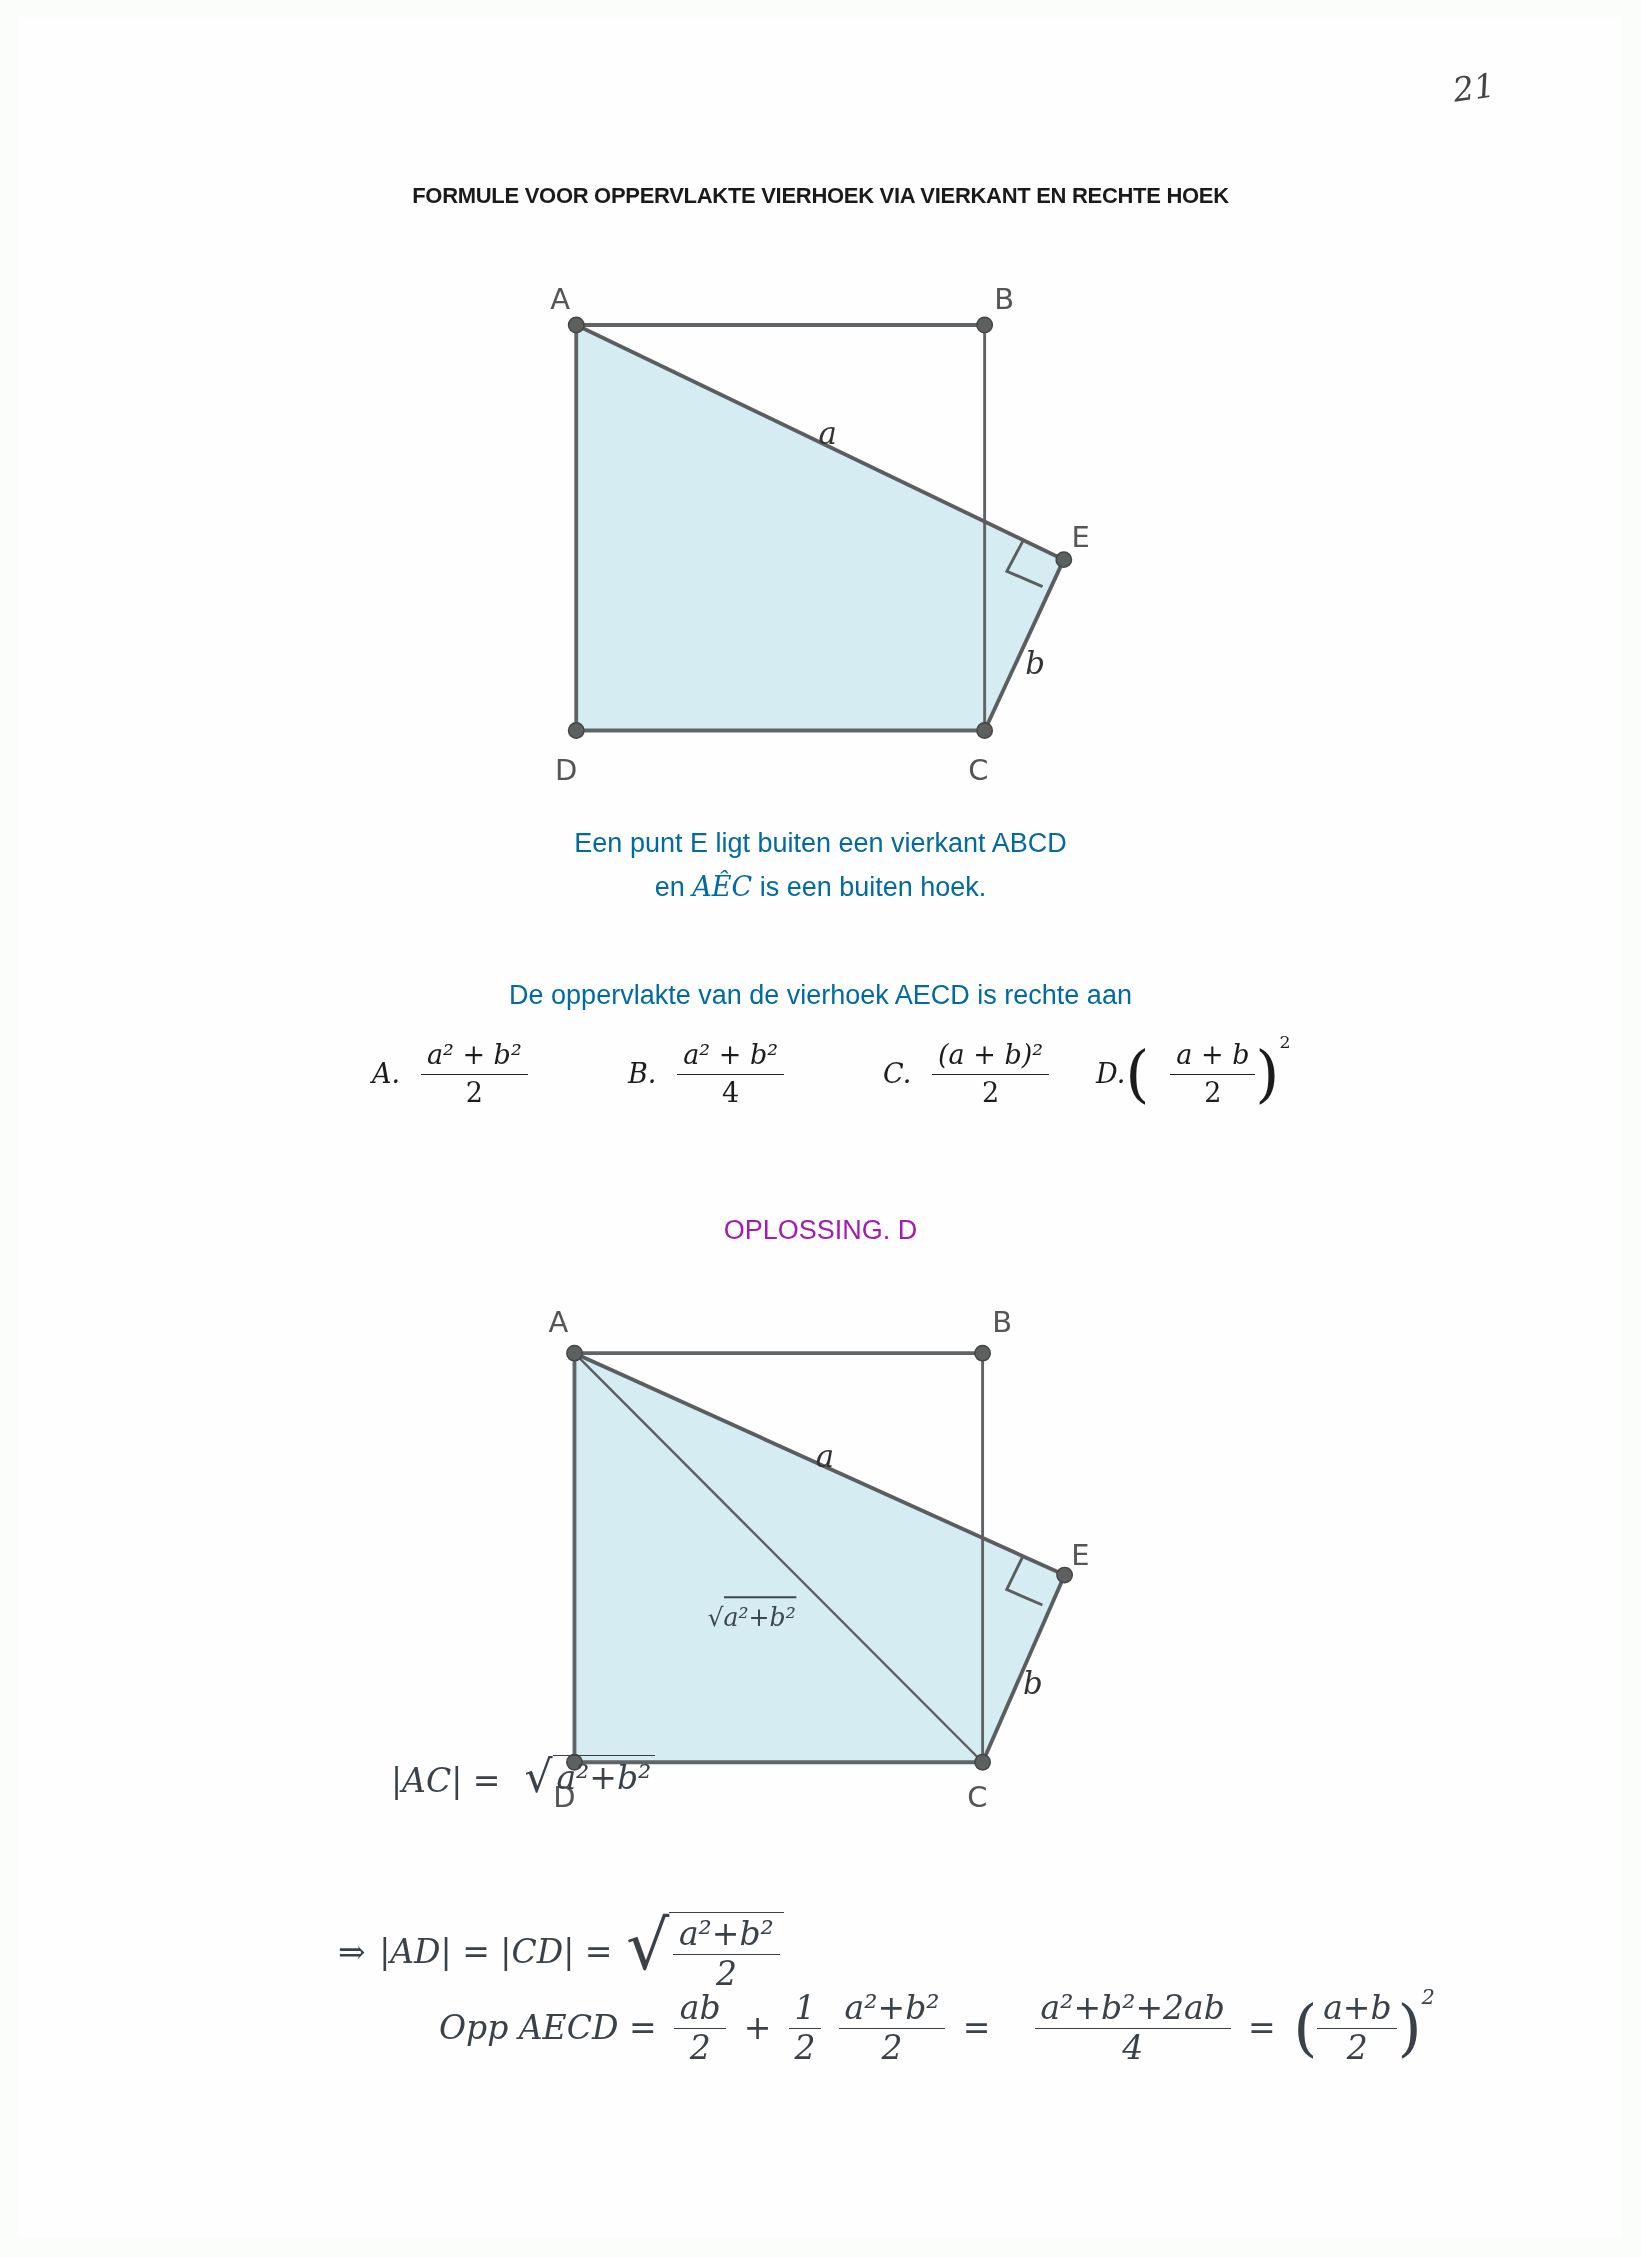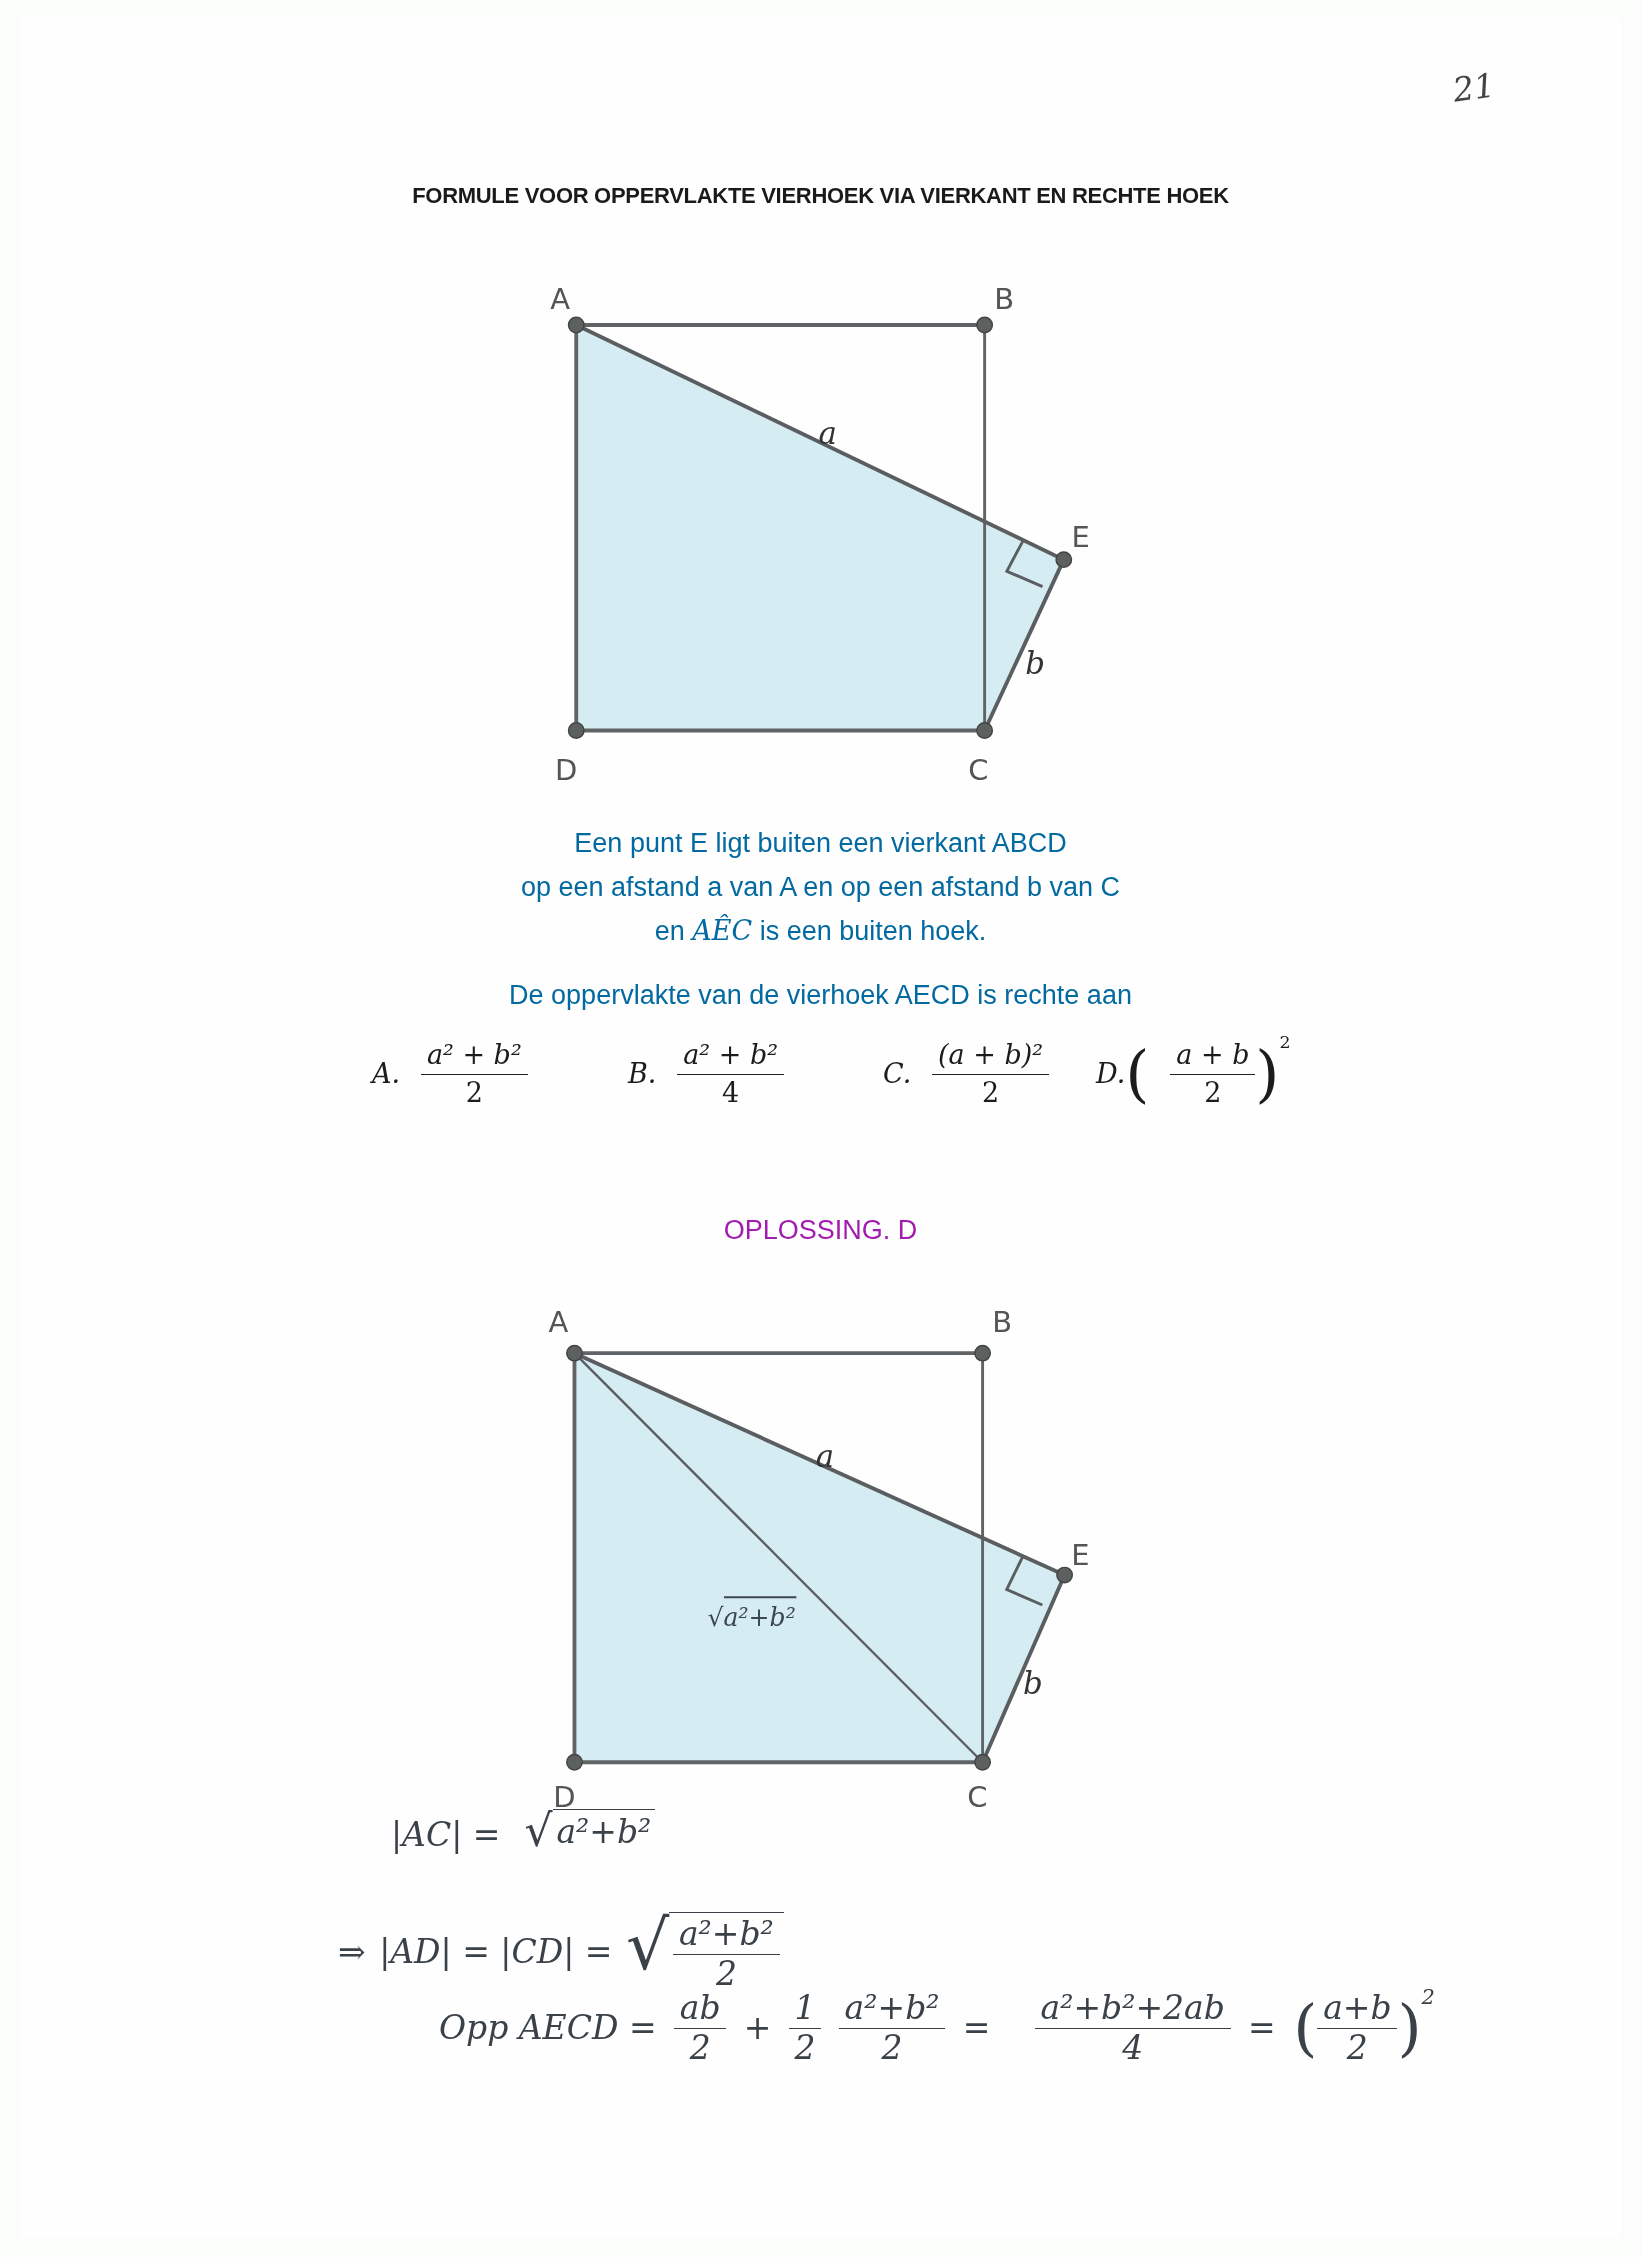--- a/index.html
+++ b/index.html
@@ -98,21 +98,20 @@
   <text class="pt-label" x="490" y="40">B</text>
   <text class="pt-label" x="570" y="287">E</text>
   <text class="pt-label" x="35" y="528">D</text>
   <text class="pt-label" x="463" y="528">C</text>
   <text class="seg-label" x="308" y="180">a</text>
   <text class="seg-label" x="522" y="418">b</text>
 </svg>
 
 <div class="abs problem-text" style="top:821px;">
   <span class="line">Een punt E ligt buiten een vierkant ABCD</span>
-  <span class="line">op een afstand a van A en op een afstand b van C</span>
   <span class="line"><span>en </span><span class="math-i">AÊC</span><span> is een buiten hoek.</span></span>
 </div>
 <div class="abs problem-text" style="top:973px;">De oppervlakte van de vierhoek AECD is rechte aan</div>
 
 <div class="abs option" style="left:372px; top:1038px;">
   <span>A.</span>
   <span class="frac">
       <span class="num">a² + b²</span>
       <span class="den">2</span>
     </span>
@@ -163,21 +162,21 @@
   <text class="pt-label" x="488" y="30">B</text>
   <text class="pt-label" x="570" y="272">E</text>
   <text class="pt-label" x="33" y="522">D</text>
   <text class="pt-label" x="462" y="522">C</text>
   <text class="seg-label" x="305" y="170">a</text>
   <text class="seg-label" x="520" y="405">b</text>
   <text class="hand" x="193" y="335" font-size="26">√a²+b²</text>
   <line x1="210" y1="305" x2="285" y2="305" stroke="#3c4650" stroke-width="2"></line>
 </svg>
 
-<div class="abs handwritten" style="left:391px; top:1809px;">
+<div class="abs handwritten" style="left:391px; top:1755px;">
   <span>|AC| =</span>
   <span class="sqrt" style="margin-left:13.5px;">
       <span class="radical">√</span>
       <span class="radicand">a²+b²</span>
     </span>
 </div>
 
 <div class="abs handwritten" style="left:338px; top:1912px; display:flex; align-items:center;">
   <span style="margin-right:13.5px;">⇒</span>
   <span>|AD| = |CD| =</span>

